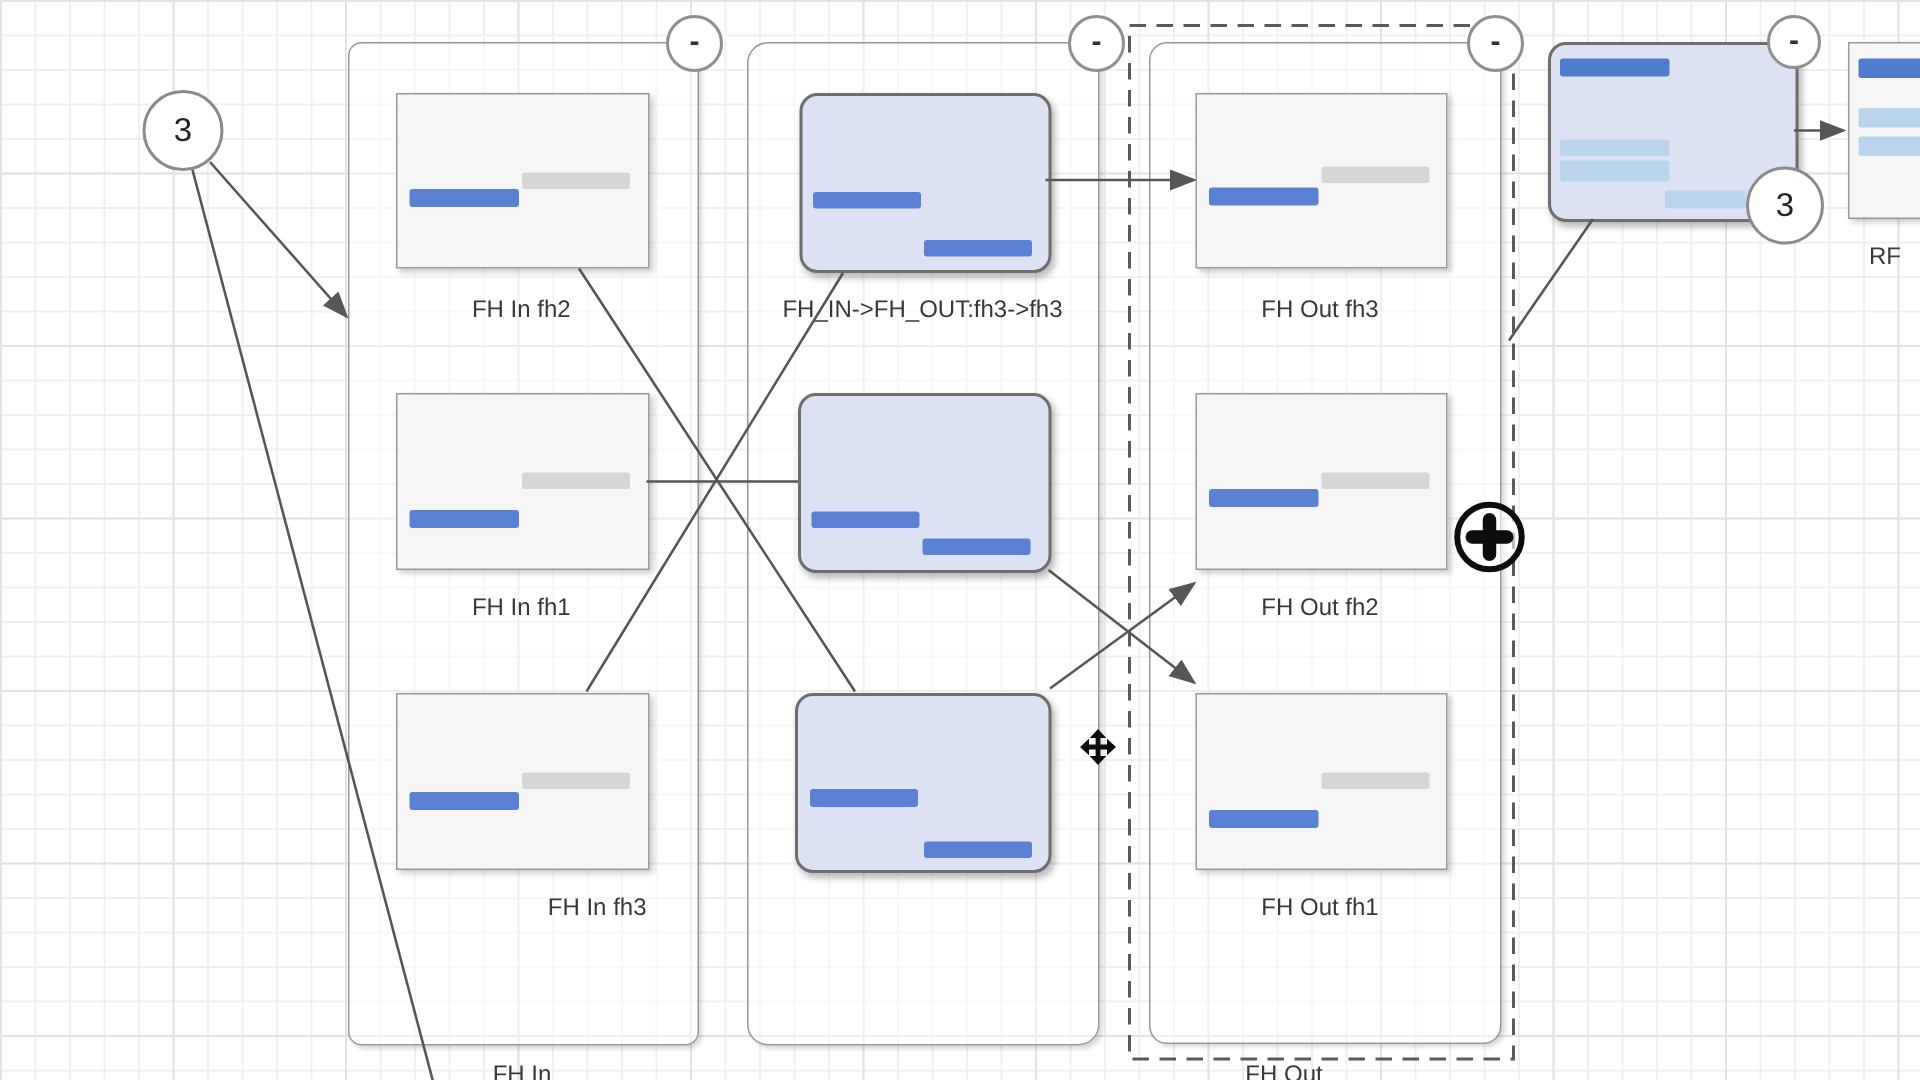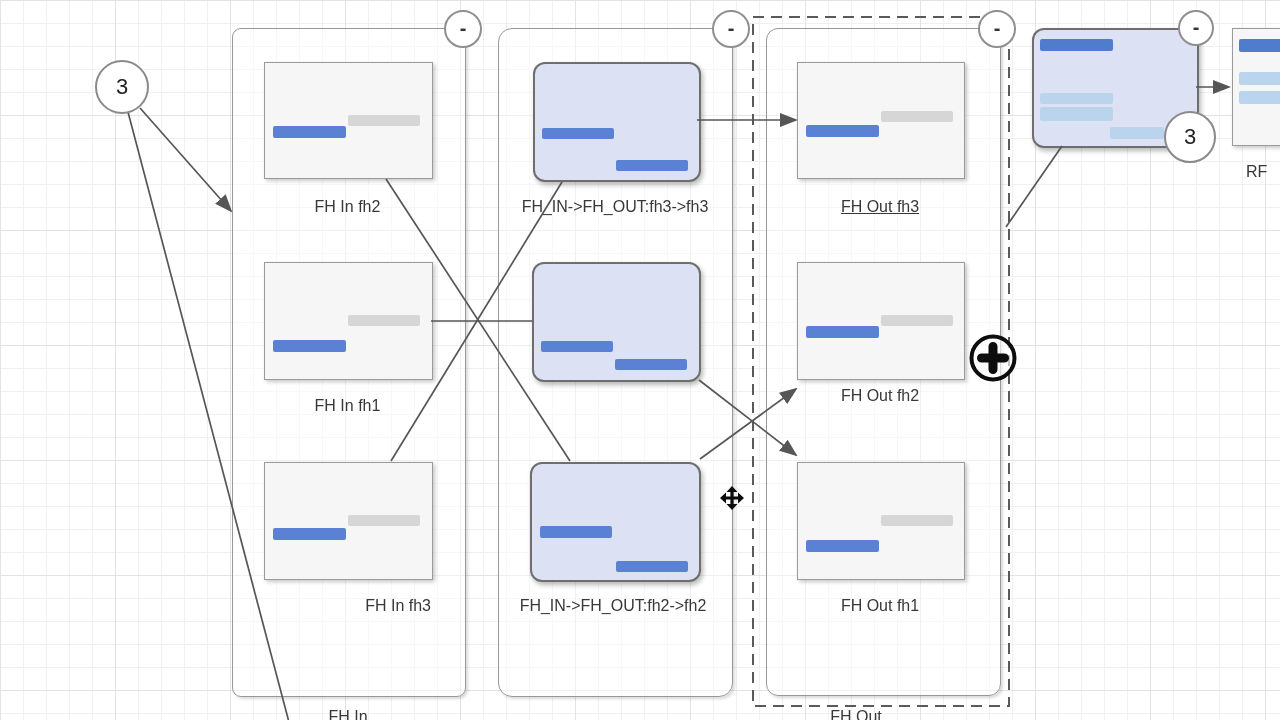--- a/index.html
+++ b/index.html
@@ -135,24 +135,23 @@
   <div class="node" style="left:797px;top:462px;width:166px;height:116px;">
     <div class="bar gray" style="left:83px;top:52px;width:72px;height:11px;"></div>
     <div class="bar blue" style="left:8px;top:77px;width:73px;height:12px;"></div>
   </div>
 
   <div class="lbl" style="left:264px;top:198px;width:167px;">FH In fh2</div>
   <div class="lbl" style="left:264px;top:397px;width:167px;">FH In fh1</div>
   <div class="lbl" style="left:264px;top:597px;width:167px;text-align:right;">FH In fh3</div>
 
   <div class="lbl" style="left:505px;top:198px;width:220px;">FH_IN-&gt;FH_OUT:fh3-&gt;fh3</div>
-  <div class="lbl" style="left:503px;top:597px;width:220px;">FH_IN-&gt;FH_OUT:fh2-&gt;fh2</div>
 
-  <div class="lbl" style="left:797px;top:198px;width:166px;text-decoration:underline;">FH Out fh3</div>
-  <div class="lbl" style="left:797px;top:387px;width:166px;">FH Out fh2</div>
+  <div class="lbl" style="left:797px;top:198px;width:166px;">FH Out fh3</div>
+  <div class="lbl" style="left:797px;top:397px;width:166px;">FH Out fh2</div>
   <div class="lbl" style="left:797px;top:597px;width:166px;">FH Out fh1</div>
 
   <div class="lbl" style="left:232px;top:708px;width:232px;">FH In</div>
   <div class="lbl" style="left:766px;top:708px;width:180px;">FH Out</div>
 
   <div class="lbl" style="left:1246px;top:163px;width:60px;text-align:left;">RF</div>
 
   <svg id="edges" width="1280" height="720">
     <defs>
       <marker id="arrow" markerUnits="userSpaceOnUse" markerWidth="18" markerHeight="14" refX="16" refY="7" orient="auto">

